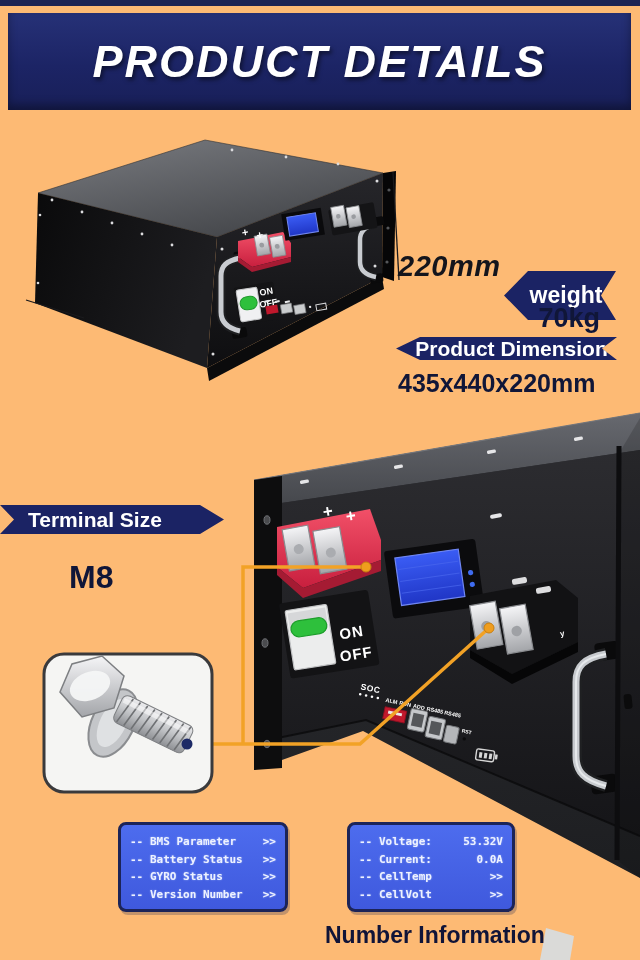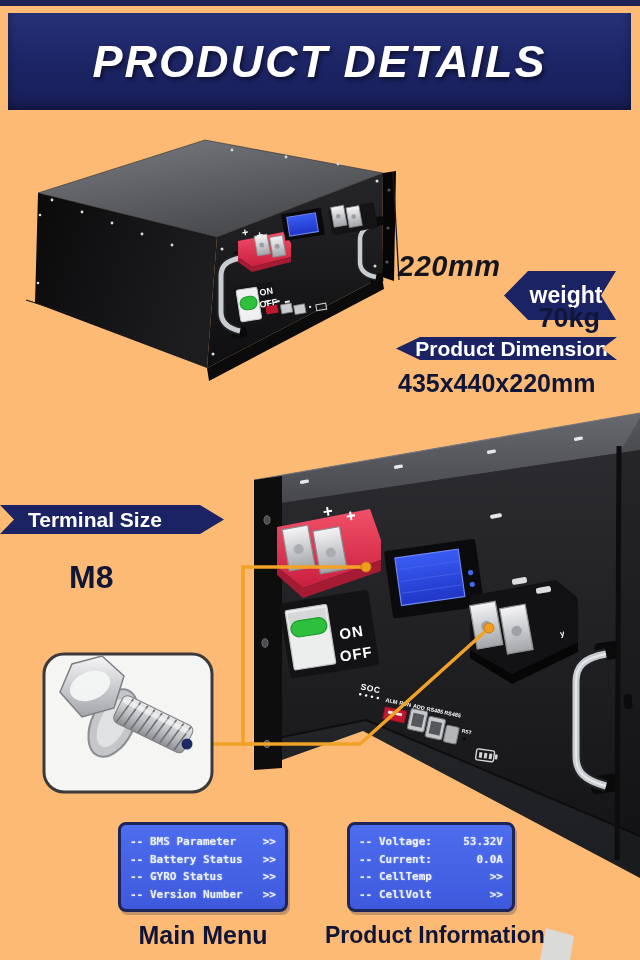--- a/index.html
+++ b/index.html
@@ -373,21 +373,20 @@
       <span class="dash">--</span>
       <span class="name">GYRO Status</span>
       <span class="val">&gt;&gt;</span>
     </div>
     <div class="row">
       <span class="dash">--</span>
       <span class="name">Version Number</span>
       <span class="val">&gt;&gt;</span>
     </div>
   </div>
-  <div class="caption" id="caption-main">Main Menu</div>
 
   <div class="screen" id="screen-info">
     <div class="row">
       <span class="dash">--</span>
       <span class="name">Voltage:</span>
       <span class="val">53.32V</span>
     </div>
     <div class="row">
       <span class="dash">--</span>
       <span class="name">Current:</span>
@@ -397,15 +396,15 @@
       <span class="dash">--</span>
       <span class="name">CellTemp</span>
       <span class="val">&gt;&gt;</span>
     </div>
     <div class="row">
       <span class="dash">--</span>
       <span class="name">CellVolt</span>
       <span class="val">&gt;&gt;</span>
     </div>
   </div>
-  <div class="caption" id="caption-info">Product Information</div>
+  <div class="caption" id="caption-info">Number Information</div>
 
 </div>
 
 </body></html>

